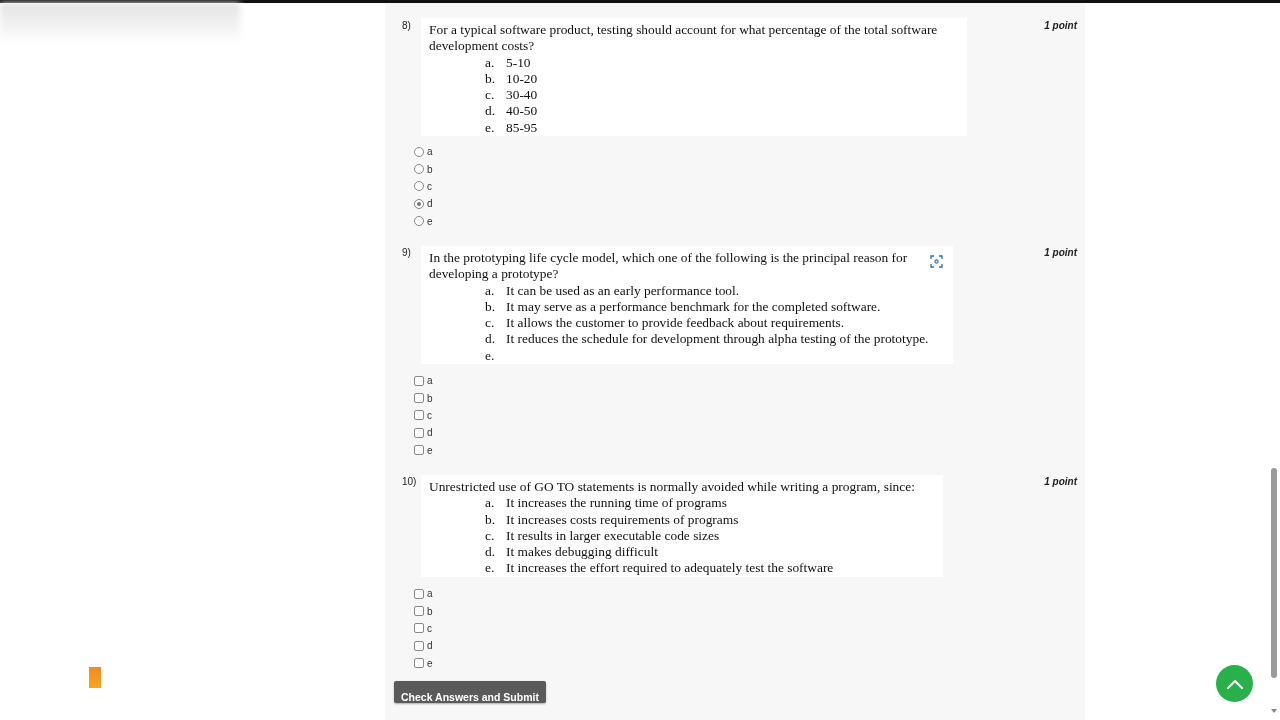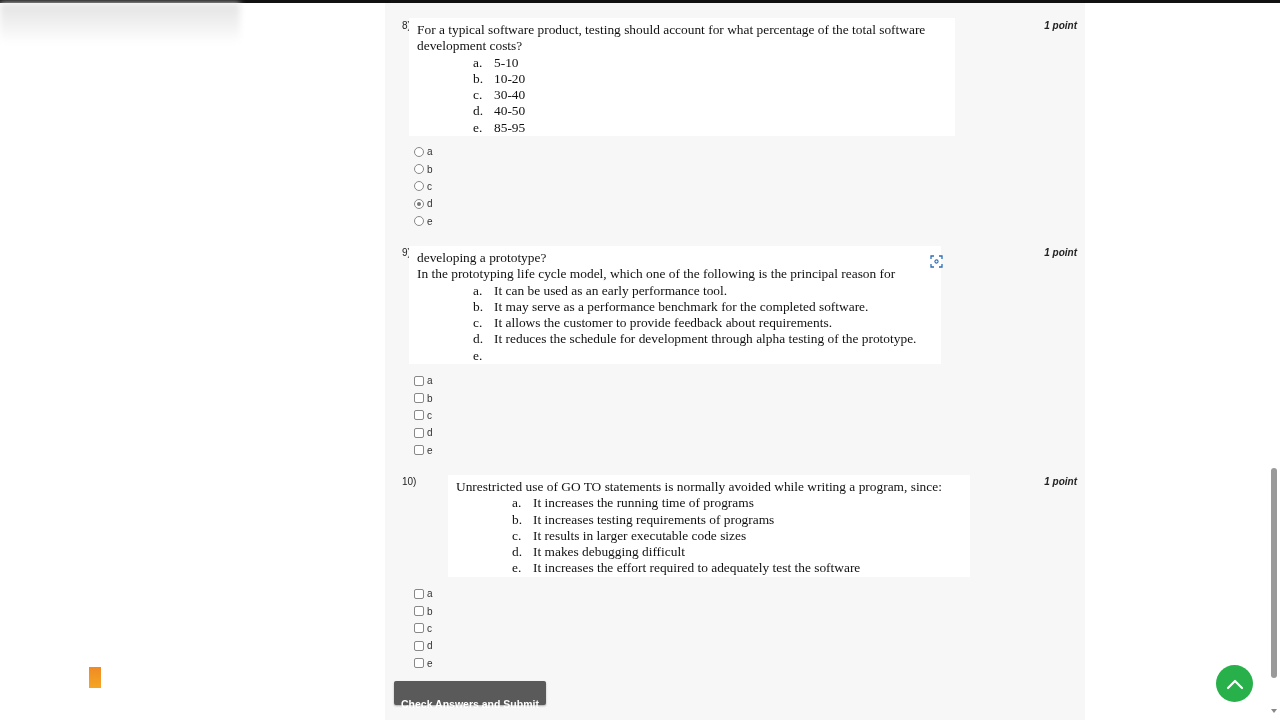--- a/index.html
+++ b/index.html
@@ -9,33 +9,33 @@
     .top-border { position: absolute; left: 0; top: 0; width: 1280px; height: 3px; background: #111; }
     .left-shade { position: absolute; left: 0; top: 3px; width: 240px; height: 40px;
       background: linear-gradient(180deg, #e3e3e3 0%, #f3f3f3 60%, #ffffff 100%);
       filter: blur(3px); }
 
     .panel { position: absolute; left: 385px; top: 3px; width: 700px; height: 717px; background: #f7f7f7; }
 
     .question { position: absolute; left: 0; width: 700px; }
     .q-num { position: absolute; left: 17px; font-size: 10px; color: #222; }
     .q-points { position: absolute; right: 8px; font-size: 10px; font-style: italic; font-weight: bold; color: #222; text-align: right; }
-    .q-image { position: absolute; left: 24px; background: #ffffff; padding: 4px 4px;
+    .q-image { position: absolute; left: 36px; background: #ffffff; padding: 4px 4px;
       font-family: "Liberation Serif", serif; font-size: 13.4px; color: #111; line-height: 16.3px; }
     .q-text { padding-left: 4px; }
     .q-opt { display: flex; padding-left: 60px; }
     .q-opt .letter { width: 21px; }
 
     .answers { position: absolute; left: 29px; }
     .ans { display: flex; align-items: center; height: 17.4px; font-size: 10px; color: #333; }
     .radio { width: 10px; height: 10px; border: 1px solid #888; border-radius: 50%; background: #fff; margin-right: 3px; position: relative; }
     .radio.checked::after { content: ""; position: absolute; left: 2px; top: 2px; width: 4px; height: 4px; border-radius: 50%; background: #777; }
     .check { width: 10px; height: 10px; border: 1px solid #888; border-radius: 2px; background: #fff; margin-right: 3px; }
 
-    .submit-btn { position: absolute; left: 9px; top: 678px; height: 22px; padding: 12px 7px;
+    .submit-btn { position: absolute; left: 9px; top: 678px; height: 22px; padding: 5px 7px;
       background: #5a5a5a; color: #fff; font-size: 10.5px; font-weight: bold; border: none;
       border-radius: 2px; line-height: 22px; box-shadow: 0 1px 2px rgba(0,0,0,0.3); }
 
     .scan-icon { position: absolute; left: 930px; top: 255px; width: 13px; height: 13px; }
 
     .scrollbar { position: absolute; right: 0; top: 3px; width: 12px; height: 717px; background: #fff; }
     .scroll-thumb { position: absolute; left: 3px; top: 465px; width: 6px; height: 210px; background: #9a9a9a; border-radius: 3px; }
     .scroll-down { position: absolute; left: 3px; top: 706px; width: 0; height: 0;
       border-left: 3px solid transparent; border-right: 3px solid transparent; border-top: 4px solid #888; }
 
@@ -102,22 +102,22 @@
           <span class="radio"></span>
           <span>e</span>
         </div>
     </div>
   </div>
 
   <div class="question" style="top:0;">
     <span class="q-num" style="top:244px;">9)</span>
     <span class="q-points" style="top:244px;">1 point</span>
     <div class="q-image" style="top:243px; width:532px; height:118px;">
+      <div class="q-text">In the prototyping life cycle model, which one of the following is the principal reason for</div>
       <div class="q-text">developing a prototype?</div>
-      <div class="q-text">In the prototyping life cycle model, which one of the following is the principal reason for</div>
       <div class="q-opt">
           <span class="letter">a.</span>
           <span>It can be used as an early performance tool.</span>
         </div>
       <div class="q-opt">
           <span class="letter">b.</span>
           <span>It may serve as a performance benchmark for the completed software.</span>
         </div>
       <div class="q-opt">
           <span class="letter">c.</span>
@@ -151,29 +151,29 @@
       <div class="ans">
           <span class="check"></span>
           <span>e</span>
         </div>
     </div>
   </div>
 
   <div class="question" style="top:0;">
     <span class="q-num" style="top:473px;">10)</span>
     <span class="q-points" style="top:473px;">1 point</span>
-    <div class="q-image" style="top:472px; width:522px; height:102px;margin-left:39px;">
+    <div class="q-image" style="top:472px; width:522px; height:102px;">
       <div class="q-text">Unrestricted use of GO TO statements is normally avoided while writing a program, since:</div>
       <div class="q-opt">
           <span class="letter">a.</span>
           <span>It increases the running time of programs</span>
         </div>
       <div class="q-opt">
           <span class="letter">b.</span>
-          <span>It increases testing requirements of programs</span>
+          <span>It increases costs requirements of programs</span>
         </div>
       <div class="q-opt">
           <span class="letter">c.</span>
           <span>It results in larger executable code sizes</span>
         </div>
       <div class="q-opt">
           <span class="letter">d.</span>
           <span>It makes debugging difficult</span>
         </div>
       <div class="q-opt">

